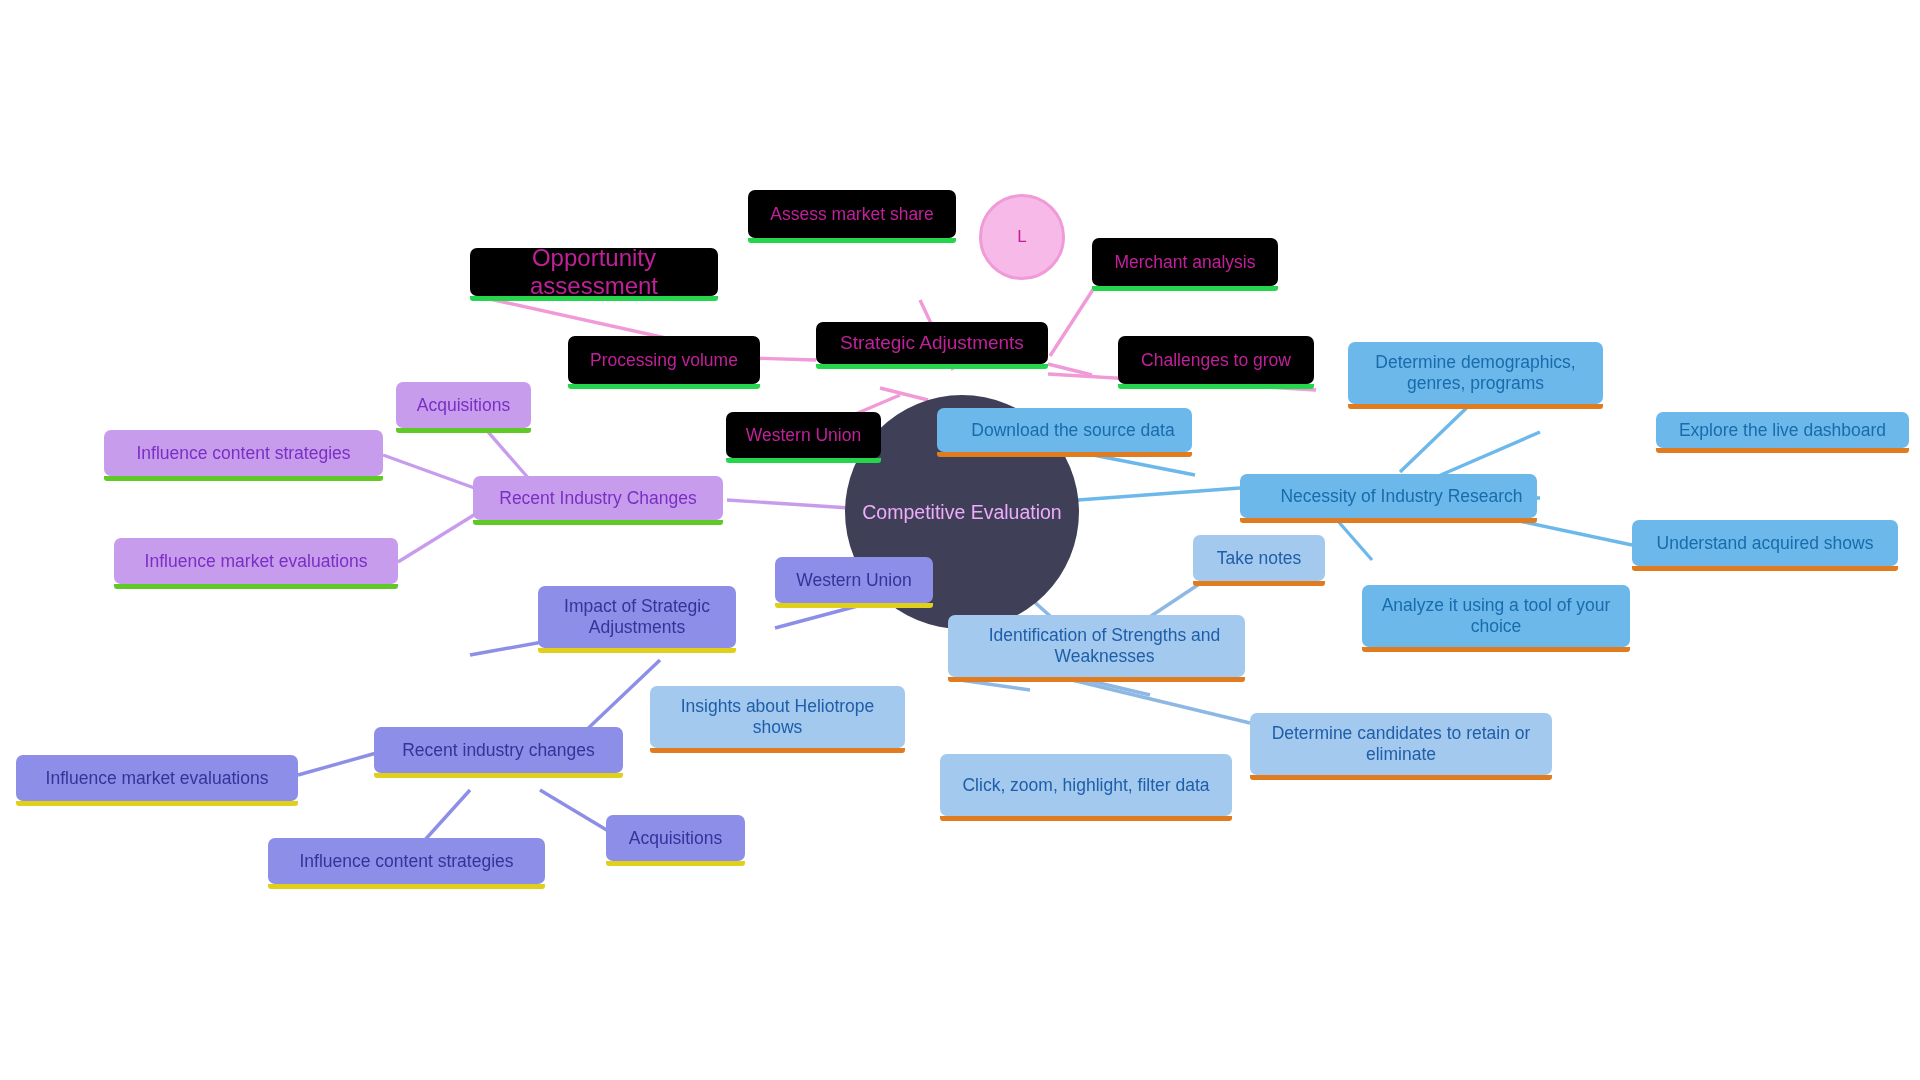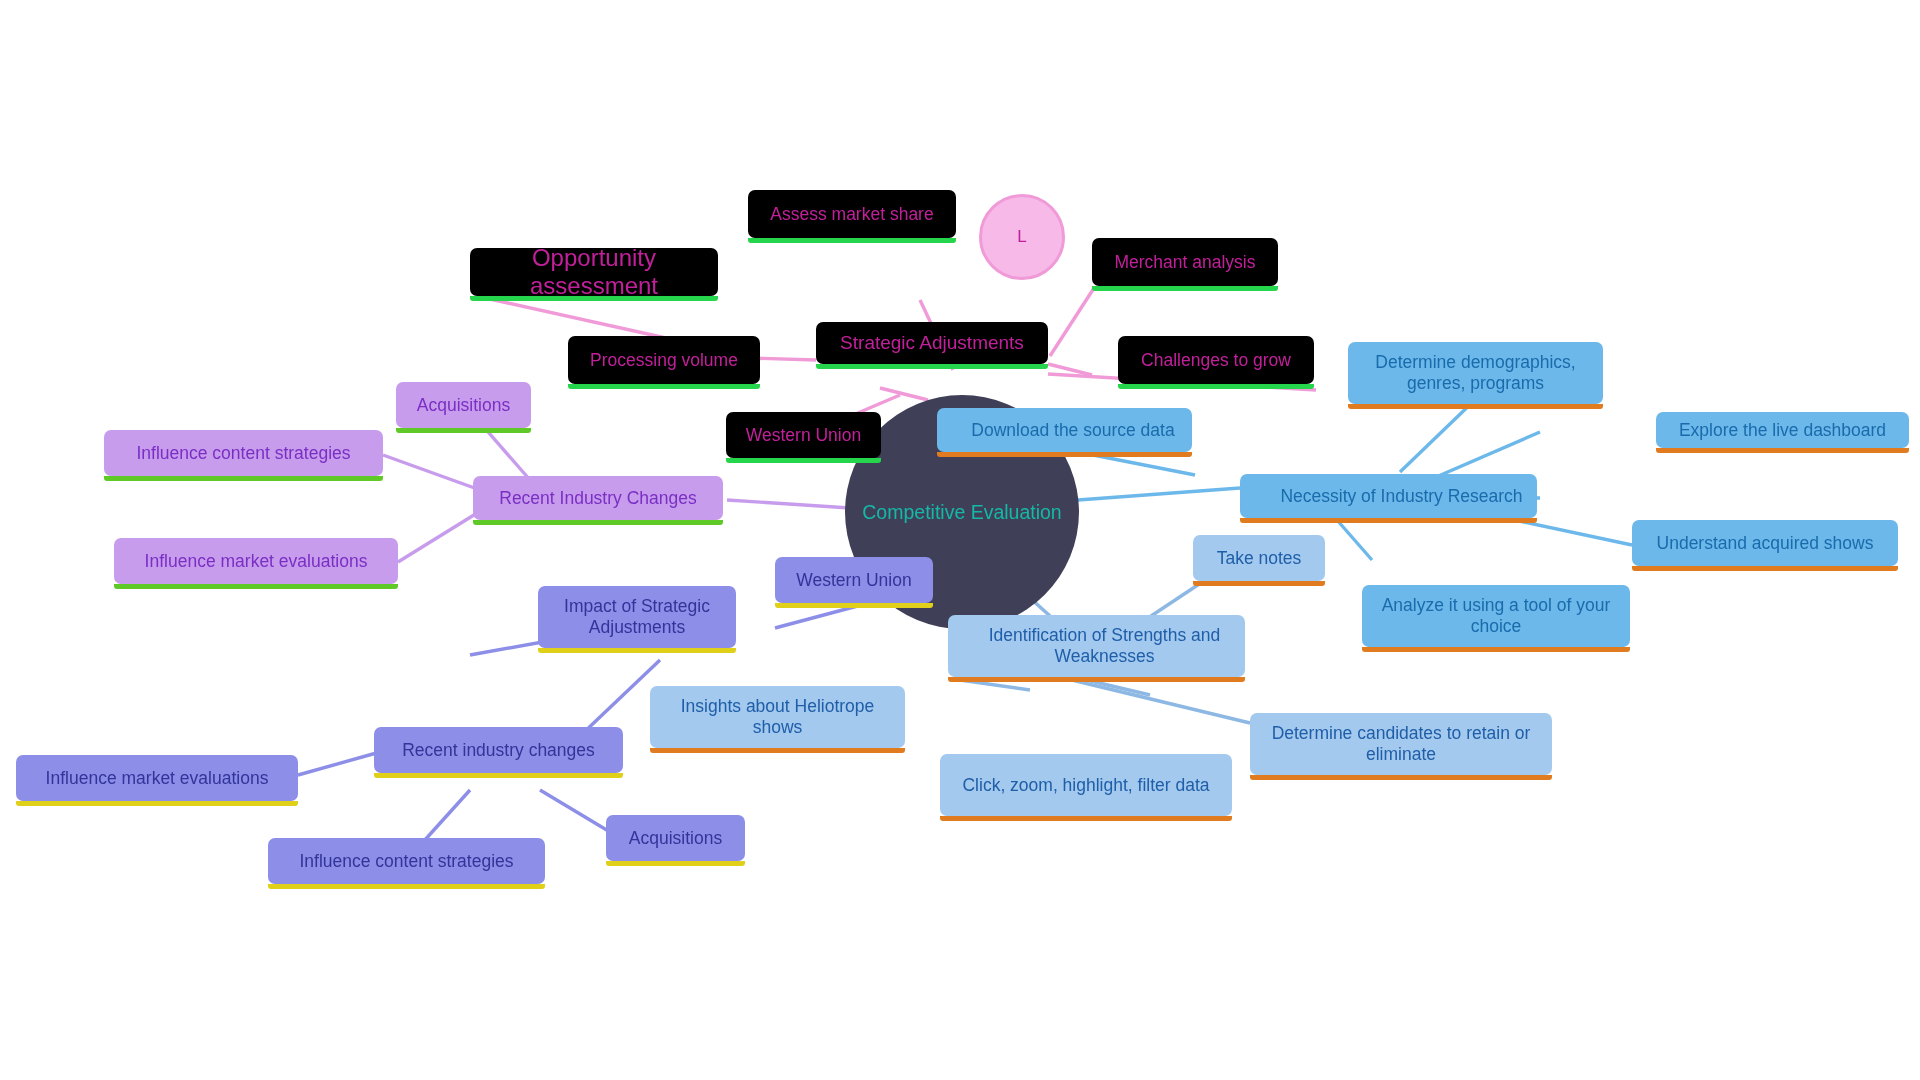--- a/index.html
+++ b/index.html
@@ -36,21 +36,21 @@
   .periwinkle.bar::after{background:#e0d01a;}
   .blue      {background:#6cb8ea;color:#1a6bac;}
   .blue.bar::after{background:#e07b1f;}
   .paleblue  {background:#a3c9ee;color:#1f5ea8;}
   .paleblue.bar::after{background:#e07b1f;}
 
   .center-node{
     position:absolute;
     border-radius:50%;
     background:#3f4058;
-    color:#14b8a6;
+    color:#f0abfc;
     display:flex;
     align-items:center;
     justify-content:center;
     text-align:center;
     z-index:4;
   }
   .circle-node{
     position:absolute;
     border-radius:50%;
     display:flex;

